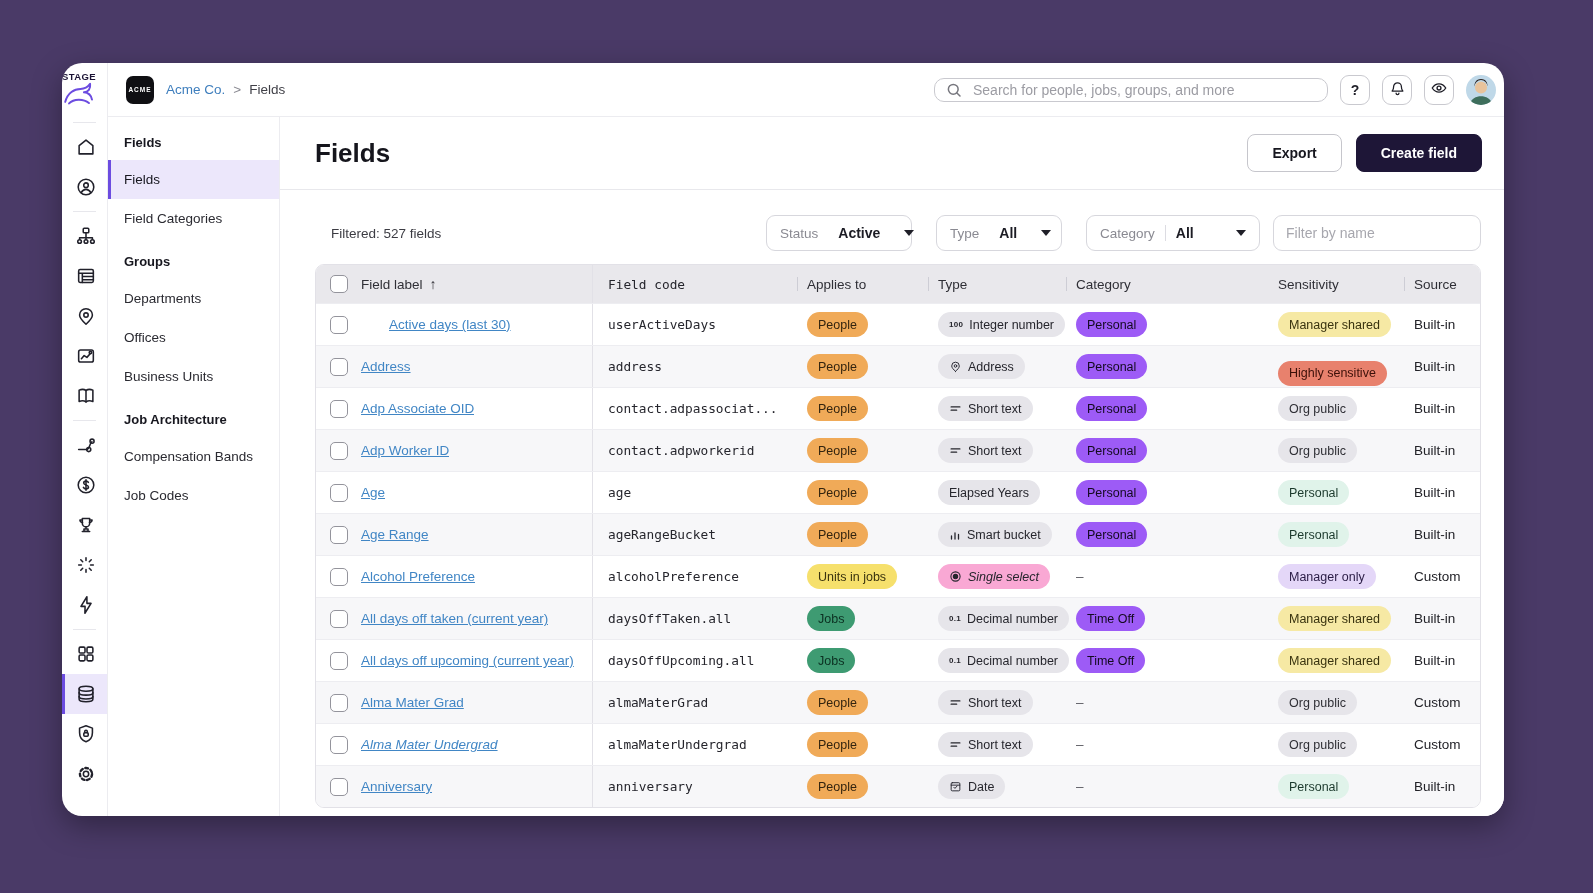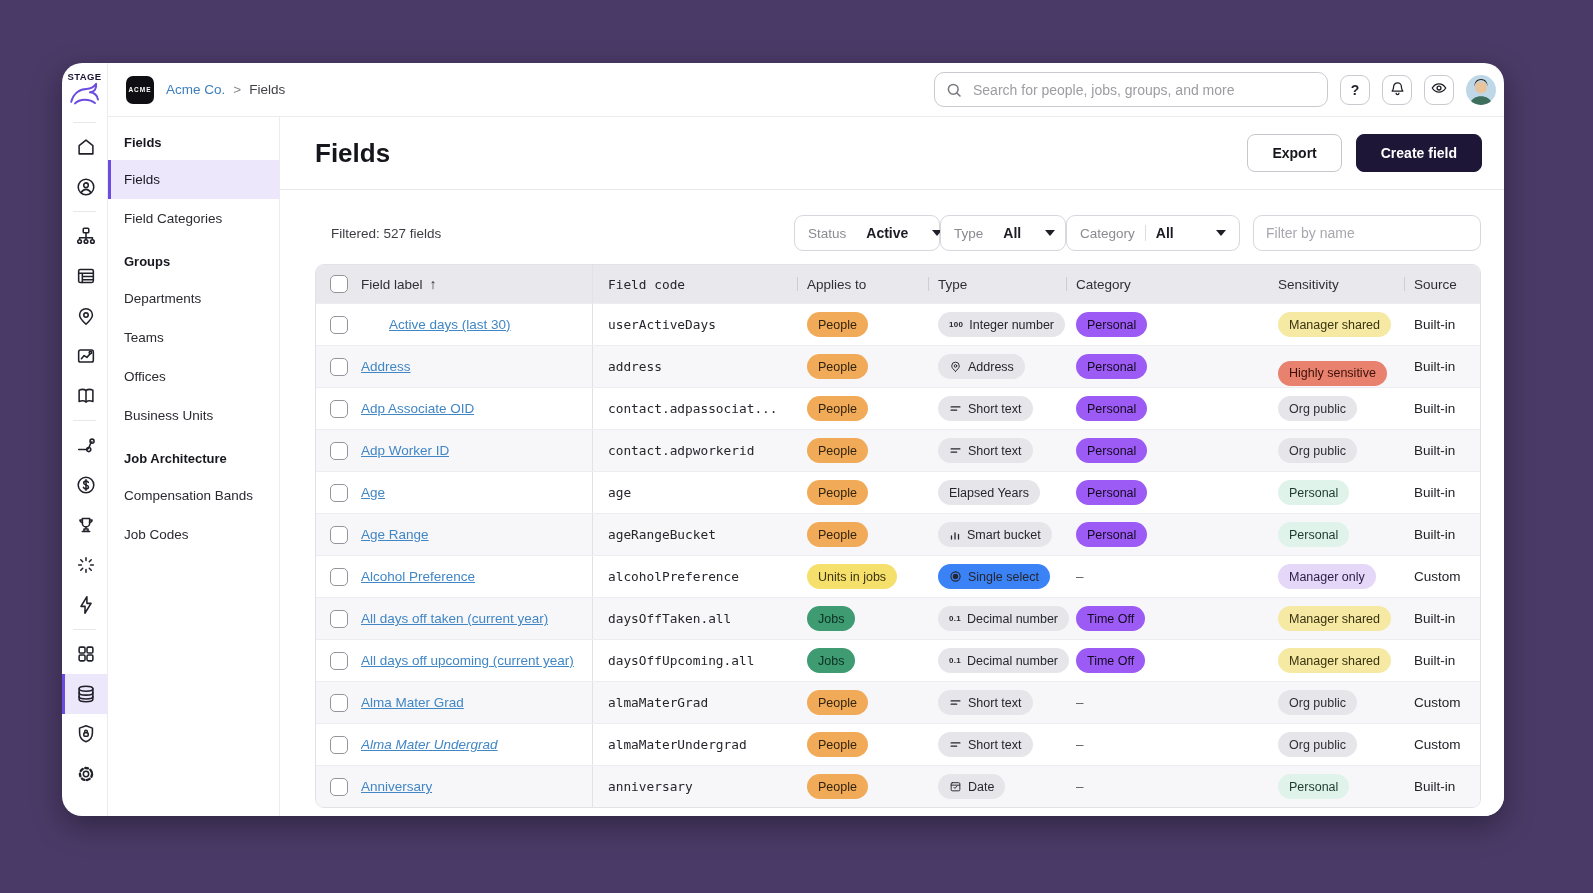--- a/index.html
+++ b/index.html
@@ -1,36 +1,36 @@
 <!DOCTYPE html>
 <html><head>
 <meta charset="utf-8">
 <style>
   html,body{margin:0;padding:0}
   body{width:1593px;height:893px;background:#4A3A67;font-family:"Liberation Sans",sans-serif;position:relative;overflow:hidden}
   .window{position:absolute;left:62px;top:63px;width:1442px;height:753px;background:#fff;border-radius:20px;overflow:hidden;display:flex;box-shadow:0 10px 30px rgba(0,0,0,.35)}
 
   
   .rail{width:46px;flex:0 0 46px;border-right:1px solid #ECECF0;display:flex;flex-direction:column;align-items:stretch;box-sizing:border-box}
-  .rail-logo{display:flex;flex-direction:column;align-items:center;padding:8px 0 6px}
+  .rail-logo{display:flex;flex-direction:column;align-items:flex-start;padding:8px 0 6px}
   .env{font-size:9.5px;font-weight:800;letter-spacing:.4px;color:#1B1334}
   .rail-hr{height:1px;background:#E7E7EC;margin:4px 11px}
   .rail-item{height:40px;display:flex;align-items:center;justify-content:center;cursor:pointer;border-left:3px solid transparent;box-sizing:border-box}
   .rail-item.active{background:#ECE7FB;border-left-color:#6C4CE0}
   .rail-ic svg{display:block}
 
   
   .main{flex:1;display:flex;flex-direction:column;min-width:0}
   .topbar{height:54px;flex:0 0 54px;border-bottom:1px solid #ECECF0;display:flex;align-items:center;padding:0 8px 0 18px;gap:12px;box-sizing:border-box}
   .orglogo{width:28px;height:28px;border-radius:7px;background:#0F0F13;color:#fff;font-size:6.5px;font-weight:700;letter-spacing:1px;display:flex;align-items:center;justify-content:center;cursor:pointer}
   .crumbs{display:flex;align-items:center;gap:8px;font-size:13.5px}
   .crumb-org{color:#3E7EBD;cursor:pointer}
   .crumb-sep{color:#8A8A92}
   .crumb-page{color:#3F3F46}
-  .search{margin-left:auto;width:394px;height:35px;border:1px solid #C9C9CF;border-radius:10px;display:flex;align-items:center;padding:0 10px;gap:8px;box-sizing:border-box;background:#fff}
+  .search{margin-left:auto;width:394px;height:24px;border:1px solid #C9C9CF;border-radius:10px;display:flex;align-items:center;padding:0 10px;gap:8px;box-sizing:border-box;background:#fff}
   .search input{border:0;outline:0;flex:1;font-size:14px;font-family:"Liberation Sans",sans-serif;color:#2A2A31;background:transparent}
   .search input::placeholder{color:#9C9CA3}
   .sqbtn{width:30px;height:30px;border:1px solid #C9C9CF;border-radius:9px;background:#fff;display:flex;align-items:center;justify-content:center;cursor:pointer;font-size:14px;font-weight:600;color:#1F1F28;box-sizing:border-box}
   .avatar{width:30px;height:30px;border-radius:50%;overflow:hidden;cursor:pointer;flex:0 0 30px}
 
   
   .bodyrow{flex:1;display:flex;min-height:0}
   .sidenav{width:172px;flex:0 0 172px;border-right:1px solid #ECECF0;padding-top:12px;box-sizing:border-box;overflow:hidden}
   .sec-h{font-size:13px;font-weight:700;color:#17171F;padding:16px 16px 10px}
   .sidenav .sec-h:first-child{padding-top:6px}
@@ -48,21 +48,21 @@
 
   .filter-row{display:flex;align-items:center;padding:25px 23px 13px 35px;gap:13px}
   .filtered{font-size:13.5px;color:#3C3C43;margin-left:16px;margin-right:auto}
   .chip{height:36px;border:1px solid #D7D7DD;border-radius:9px;display:flex;align-items:center;padding:0 13px;gap:10px;background:#fff;cursor:pointer;box-sizing:border-box}
   .chip .lbl{color:#8A8A92;font-size:13.5px}
   .chip .sep{width:1px;height:16px;background:#DCDCE2}
   .chip .val{color:#1C1C24;font-size:14px;font-weight:600}
   .chip .caret{width:0;height:0;border-left:5px solid transparent;border-right:5px solid transparent;border-top:6px solid #1F1F28;margin-left:4px}
   .chip.w-status{width:146px}.chip.w-type{width:126px}.chip.w-category{width:174px}
   .chip .grow{flex:1}
-  .name-filter{width:228px;height:36px;border:1px solid #D7D7DD;border-radius:9px;padding:0 12px;font-size:14px;color:#1C1C24;box-sizing:border-box;outline:0;font-family:"Liberation Sans",sans-serif}
+  .name-filter{width:208px;height:36px;border:1px solid #D7D7DD;border-radius:9px;padding:0 12px;font-size:14px;color:#1C1C24;box-sizing:border-box;outline:0;font-family:"Liberation Sans",sans-serif}
   .name-filter::placeholder{color:#A7A7AE}
 
   
   .tablewrap{margin:0 23px 0 35px;border:1px solid #E2E1E7;border-radius:9px;overflow:hidden}
   .thead{display:flex;background:#E9E8EC;height:38px;font-size:13.5px;color:#2F2F36}
   .trow{display:flex;height:41px;font-size:13.5px;background:#fff;border-top:1px solid #EDEDF1}
   .trow.alt{background:#F7F7F9}
   .cell{display:flex;align-items:center;height:100%;box-sizing:border-box;position:relative;min-width:0}
   .c0{width:45px;justify-content:center;flex:0 0 45px}
   .c1{width:231px;flex:0 0 231px;padding-right:10px}
@@ -290,40 +290,39 @@
     </header>
 
     <div class="bodyrow">
 
       <nav class="sidenav">
           <div class="sec-h">Fields</div>
           <div class="nav-item active">Fields</div>
           <div class="nav-item">Field Categories</div>
           <div class="sec-h">Groups</div>
           <div class="nav-item">Departments</div>
-          <div class="nav-item">Teams</div>
           <div class="nav-item">Offices</div>
           <div class="nav-item">Business Units</div>
           <div class="sec-h">Job Architecture</div>
           <div class="nav-item">Compensation Bands</div>
           <div class="nav-item">Job Codes</div>
         </nav>
 
       <section class="content">
         <div class="page-head">
           <h1 class="page-title">Fields</h1>
           <div class="head-actions">
             <button class="btn outline">Export</button>
             <button class="btn primary">Create field</button>
           </div>
         </div>
 
         <div class="filter-row">
           <span class="filtered">Filtered: 527 fields</span>
-          <span style="display:flex;gap:0">
+          <span style="display:flex;gap:24px">
               <div class="chip w-status">
                 <span class="lbl">Status</span>
                 <span class="sep"></span>
                 <span class="val">Active</span>
                 <span class="grow"></span>
                 <span class="caret"></span>
               </div>
               <div class="chip w-type">
                 <span class="lbl">Type</span>
                 <span class="sep"></span>
@@ -582,21 +581,21 @@
                 <div class="cell c1">
                   <a class="flink" style="color: rgb(65, 134, 197);">Alcohol Preference</a>
                 </div>
                 <div class="cell c2">alcoholPreference</div>
                 <div class="cell c3">
                   <span class="pill" style="background: rgb(246, 224, 108); color: rgb(58, 51, 15);">
                     <span>Units in jobs</span>
                   </span>
                 </div>
                 <div class="cell c4">
-                  <span class="pill" style="background: #3b82f6; color: rgb(38, 38, 45);">
+                  <span class="pill" style="background: #f9a8d4; color: rgb(38, 38, 45); font-style: italic;">
                     <span class="pic">
                       <svg width="13" height="13" viewBox="0 0 24 24" fill="none" stroke="#26262D" stroke-width="2">
                         <circle cx="12" cy="12" r="8.5"></circle>
                         <circle cx="12" cy="12" r="4" fill="#26262D"></circle>
                       </svg>
                     </span>
                     <span>Single select</span>
                   </span>
                 </div>
                 <div class="cell c5">

